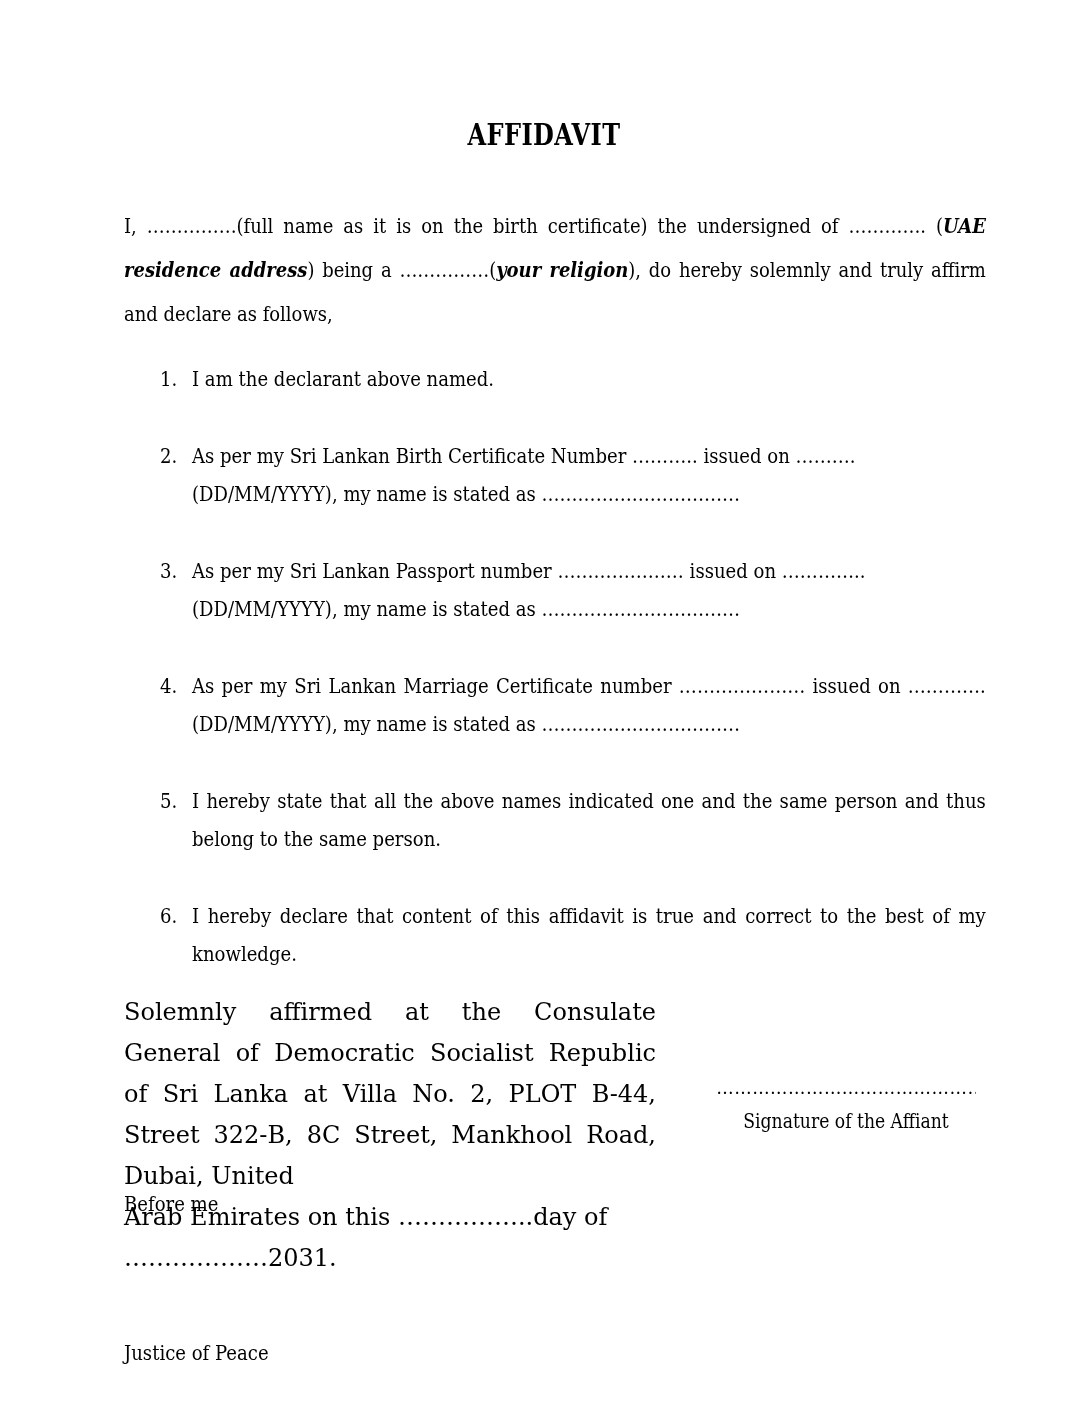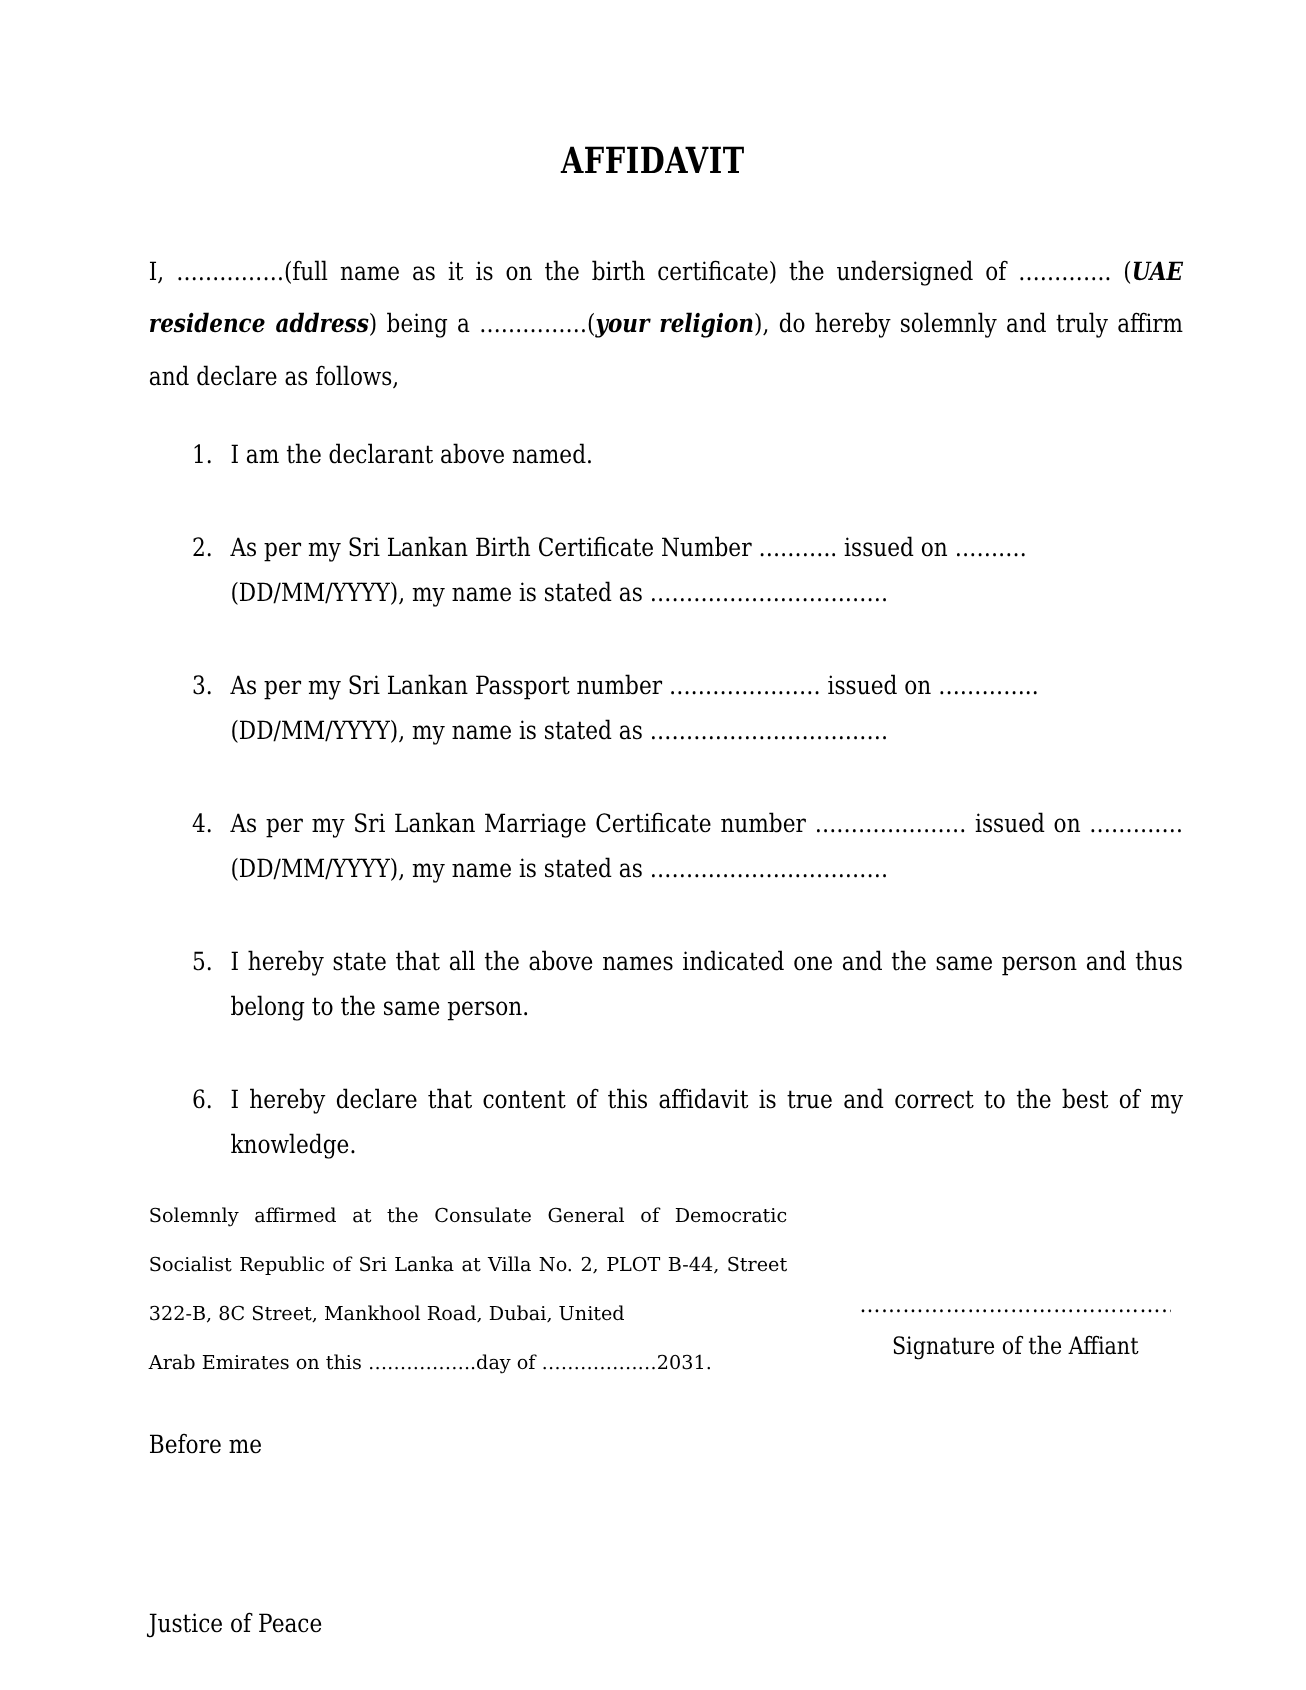--- a/index.html
+++ b/index.html
@@ -100,21 +100,21 @@
 
   .claim-text.tight { text-align: left; }
 
   
   .closing {
     position: absolute;
     left: 124px;
     top: 992px;
     width: 532px;
     font-family: "DejaVu Serif", "Liberation Serif", serif;
-    font-size: 16px;
+    font-size: 24px;
     line-height: 41px;
     text-align: justify;
     text-justify: inter-word;
   }
 
   .closing .lastline {
     text-align: left;
   }
 
   

